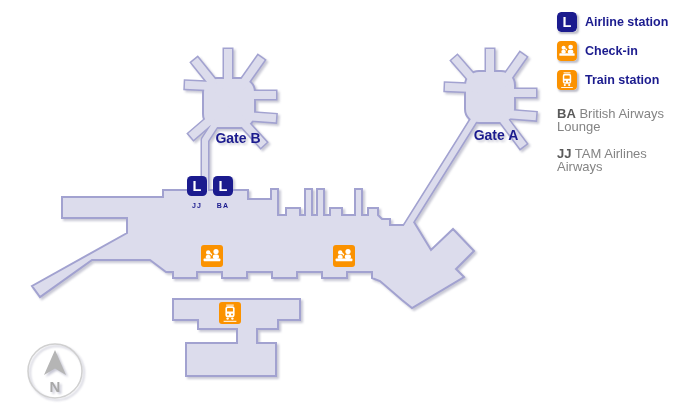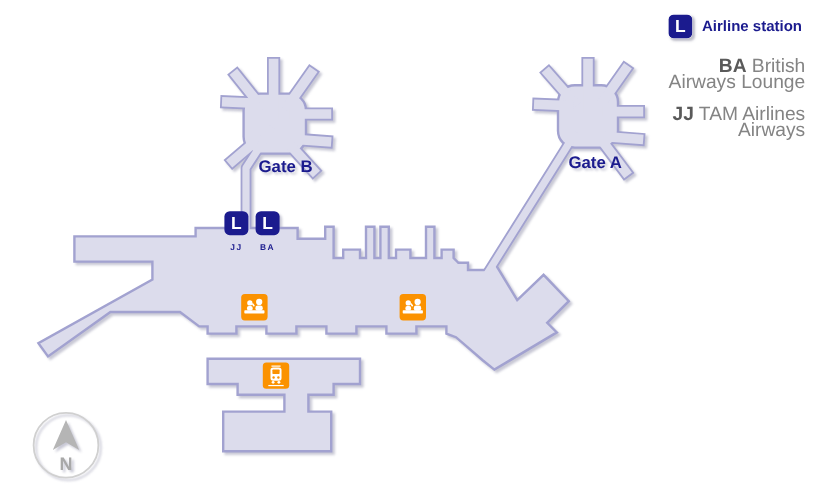--- a/index.html
+++ b/index.html
@@ -25,21 +25,21 @@
   .compass-ring{fill:none;stroke:#d0d0d0;stroke-width:1.5;}
   .compass-arrow{fill:var(--compass);}
   .compass-n{fill:#a8a8a8;font-size:15px;font-weight:bold;text-anchor:middle;}
   
   .legend{position:absolute;left:557px;top:12px;width:114px;}
   .legend-row{display:flex;align-items:center;gap:8px;margin-bottom:9px;}
   .legend-icon{width:20px;height:20px;flex:0 0 20px;border-radius:4px;
     box-shadow:1.5px 2px 2px rgba(110,110,135,.45);}
   .legend-label{color:var(--navy);font-size:12.5px;font-weight:bold;line-height:20px;white-space:nowrap;}
   .legend-notes{margin-top:17px;}
-  .note{font-size:16px;line-height:13px;color:var(--note-gray);margin-bottom:14px;text-align:right;}
+  .note{font-size:13px;line-height:13px;color:var(--note-gray);margin-bottom:14px;}
   .note .code{font-weight:bold;color:var(--code-gray);}
 </style>
 </head>
 <body>
 
 <div class="stage">
 
   <svg class="mapsvg" width="678" height="416" viewBox="0 0 678 416">
 
     <polyline class="cor-b" points="227,106 205,140 205,196"></polyline>
@@ -157,21 +157,47 @@
   <div class="legend">
 
     <div class="legend-row">
       <svg class="legend-icon" viewBox="0 0 20 20">
         <rect class="icon-navy" width="20" height="20" rx="4.5"></rect>
         <text class="l-glyph" x="10" y="15">L</text>
       </svg>
       <span class="legend-label">Airline station</span>
     </div>
 
-
+    <div class="legend-row">
+      <svg class="legend-icon" viewBox="0 0 22 22">
+        <rect class="icon-orange" width="22" height="22" rx="3"></rect>
+        <circle class="icon-white" cx="7.2" cy="7.4" r="2.2"></circle>
+        <rect class="icon-white" x="4.8" y="10" width="4.8" height="3.8" rx="1.6"></rect>
+        <rect class="icon-white" x="9.4" y="7.6" width="1.3" height="3" rx="0.6" transform="rotate(-35 10 9)"></rect>
+        <circle class="icon-white" cx="15" cy="6.6" r="2.6"></circle>
+        <rect class="icon-white" x="11.8" y="9.6" width="6.2" height="4.4" rx="2"></rect>
+        <rect class="icon-white" x="2.6" y="13.6" width="16.8" height="2.6" rx="0.6"></rect>
+      </svg>
+      <span class="legend-label">Check-in</span>
+    </div>
+
+    <div class="legend-row">
+      <svg class="legend-icon" viewBox="0 0 22 22">
+        <rect class="icon-orange" width="22" height="22" rx="3"></rect>
+        <rect class="icon-white" x="7.2" y="2.6" width="7.6" height="1"></rect>
+        <rect class="icon-white" x="6.4" y="4.2" width="9.2" height="11" rx="2.2"></rect>
+        <rect class="icon-orange" x="8" y="6" width="6" height="3.6" rx="0.6"></rect>
+        <circle class="icon-orange" cx="9" cy="12.6" r="1"></circle>
+        <circle class="icon-orange" cx="13" cy="12.6" r="1"></circle>
+        <circle class="icon-white" cx="8.6" cy="16.6" r="1.2"></circle>
+        <circle class="icon-white" cx="13.4" cy="16.6" r="1.2"></circle>
+        <rect class="icon-white" x="4.6" y="18.8" width="12.8" height="1"></rect>
+      </svg>
+      <span class="legend-label">Train station</span>
+    </div>
 
     <div class="legend-notes">
       <div class="note">
         <span class="code">BA</span>
         <span>British Airways Lounge</span>
       </div>
       <div class="note">
         <span class="code">JJ</span>
         <span>TAM Airlines Airways</span>
       </div>

